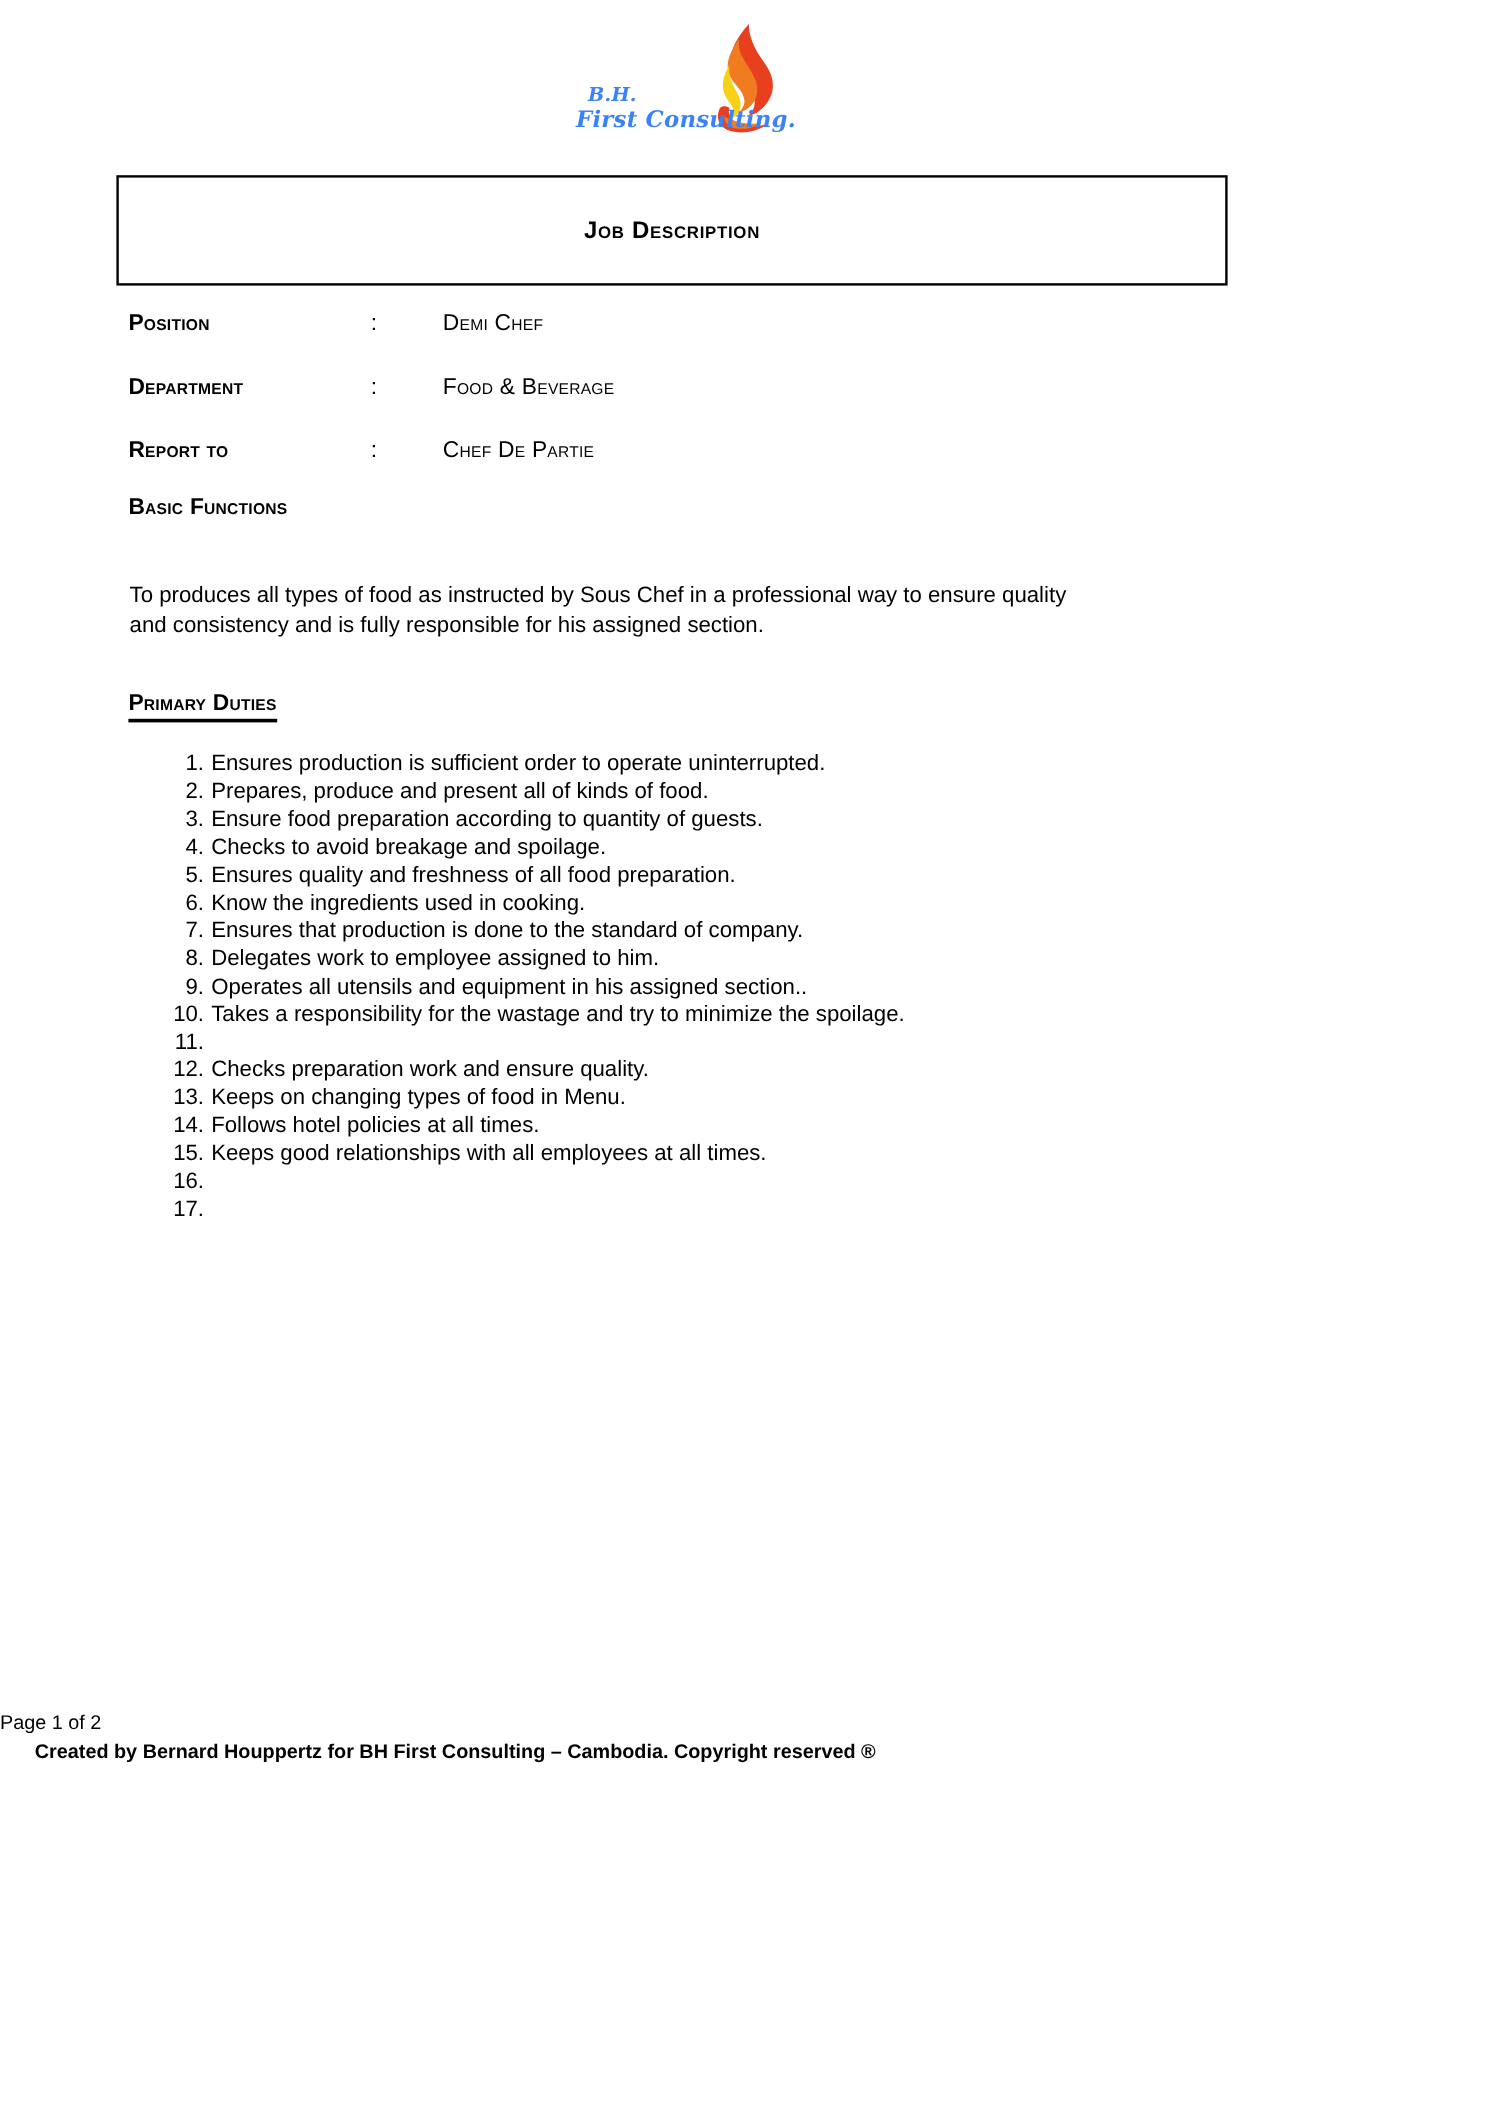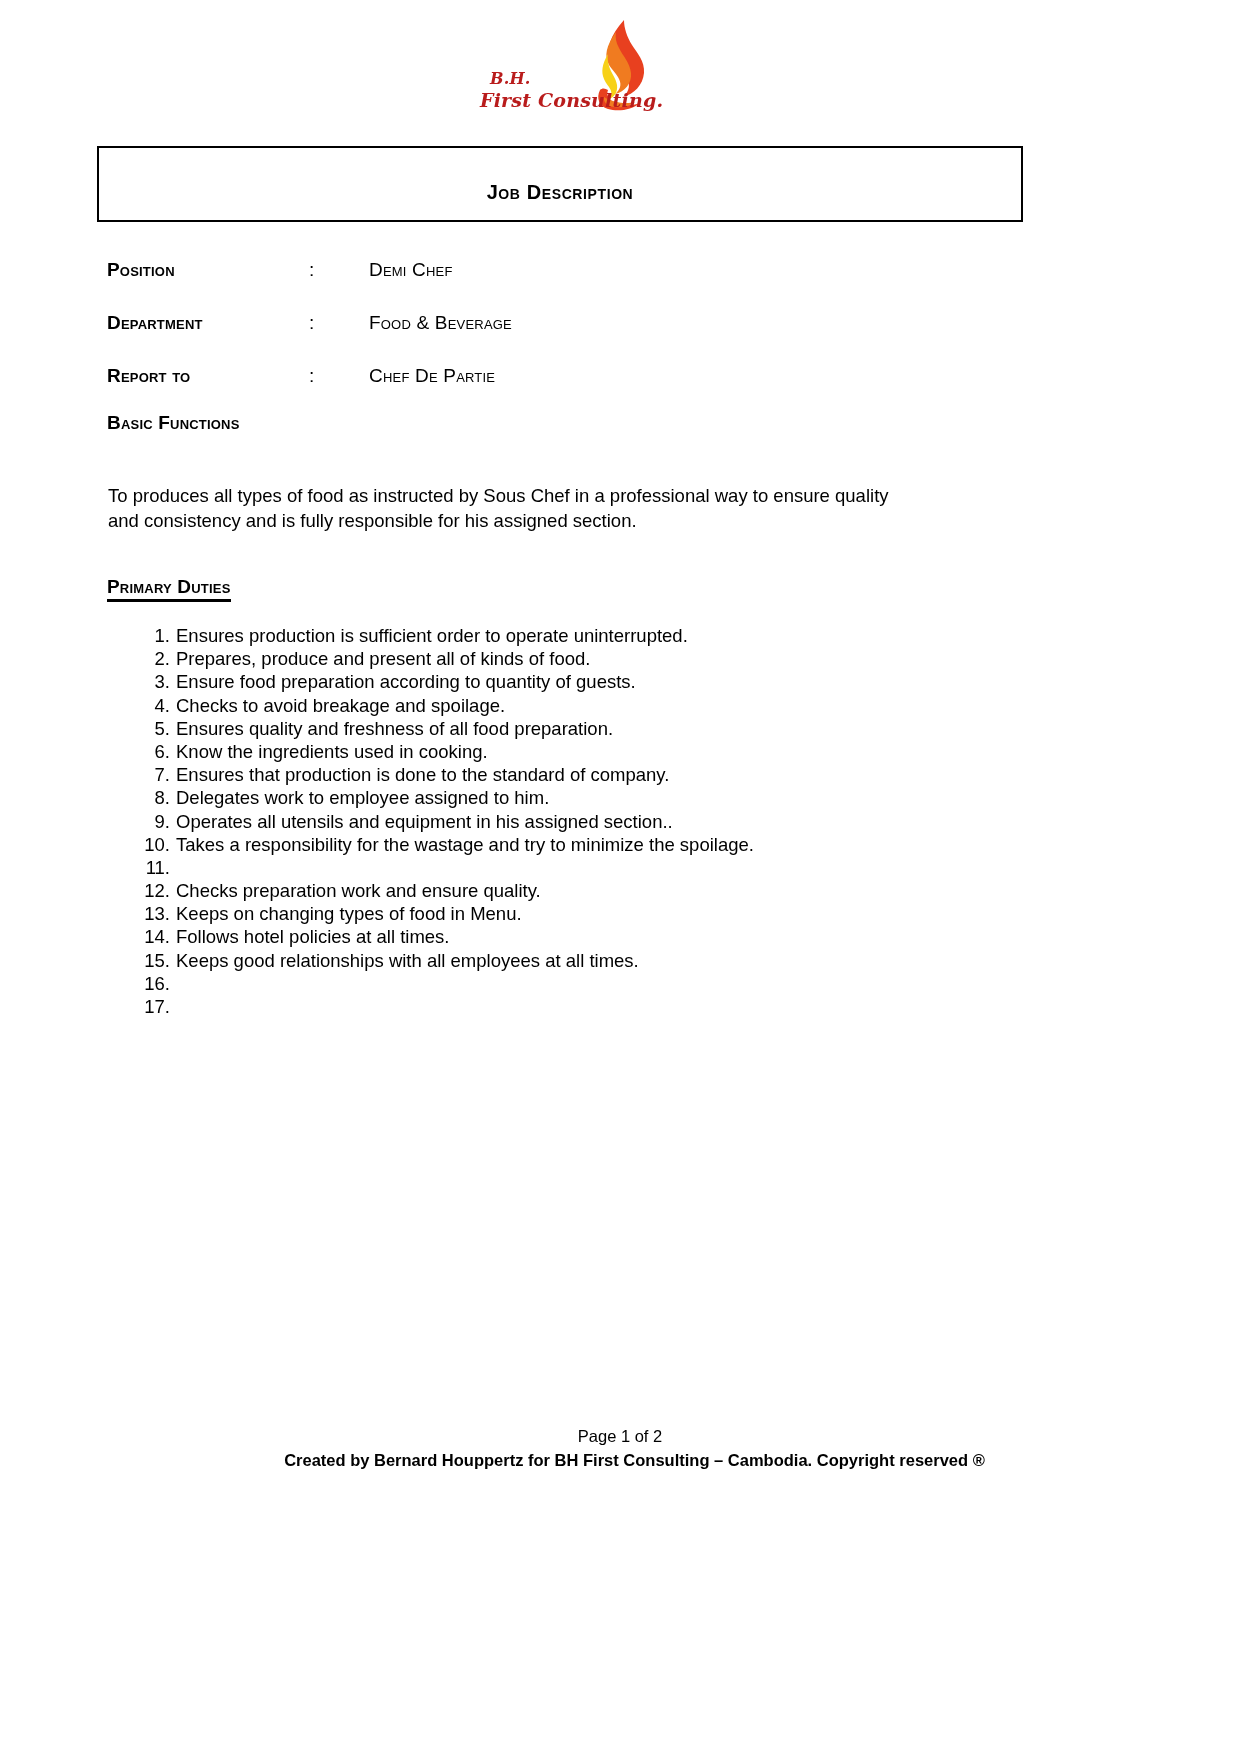--- a/index.html
+++ b/index.html
@@ -48,42 +48,42 @@
   }
   .logo-wordmark {
     position: absolute;
     left: 0px;
     top: 52px;
     width: 170px;
     text-align: left;
     font-family: "DejaVu Serif", serif;
     font-style: italic;
     font-weight: bold;
-    color: #b91c1c;
+    color: #3b82f6;
     line-height: 1.18;
     letter-spacing: 0.2px;
   }
   .logo-line1 {
     display: block;
     font-size: 16px;
     padding-left: 10px;
   }
   .logo-line2 {
     display: block;
     font-size: 19px;
     white-space: nowrap;
   }
 
   
   .title-box {
     position: absolute;
     left: 97px;
     top: 146px;
     width: 926px;
-    height: 76px;
+    height: 92px;
     border: 2px solid #000000;
     box-sizing: border-box;
   }
   .title-text {
     position: absolute;
     left: 0;
     right: 0;
     top: 33px;
     text-align: center;
     font-size: 20px;
@@ -193,21 +193,20 @@
     left: 40px;
     top: 0;
   }
 
   
   .footer {
     position: absolute;
     left: 0;
     right: 0;
     top: 1424px;
-    text-align: center;
     font-size: 16.5px;
     line-height: 24px;
   }
   .footer-line {
     display: block;
   }
   .footer-line.bold {
     font-weight: bold;
     margin-left: 29px;
   }

